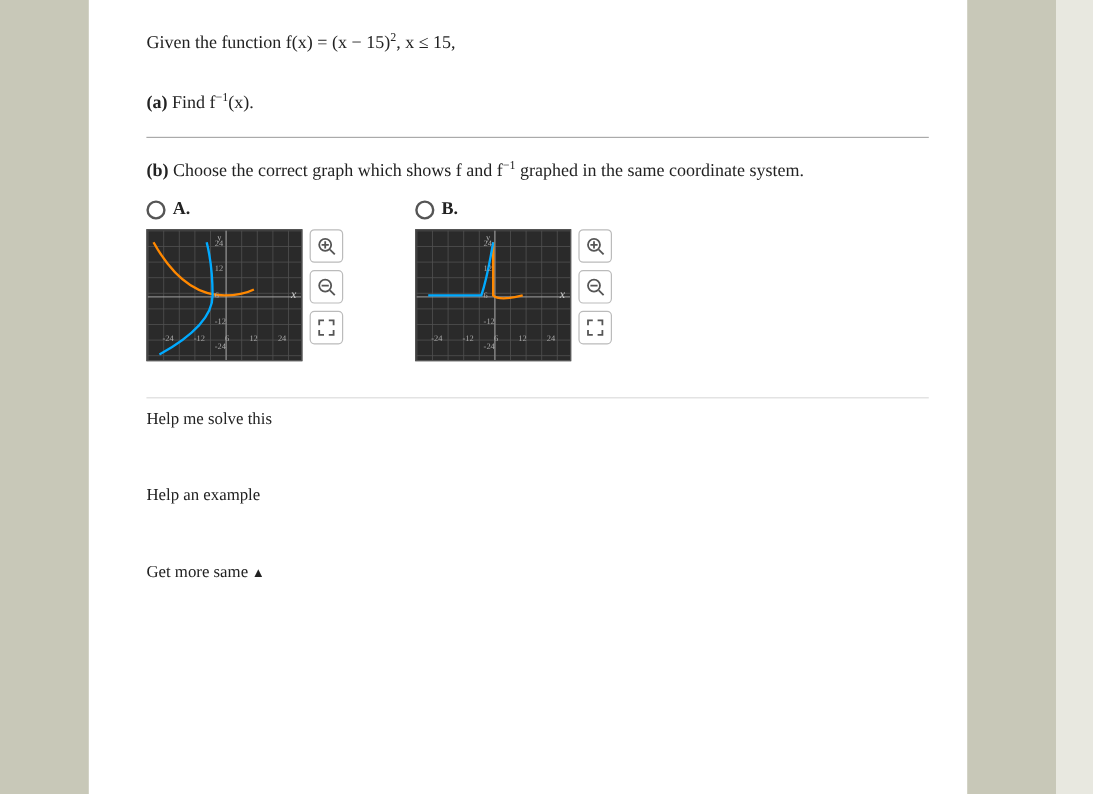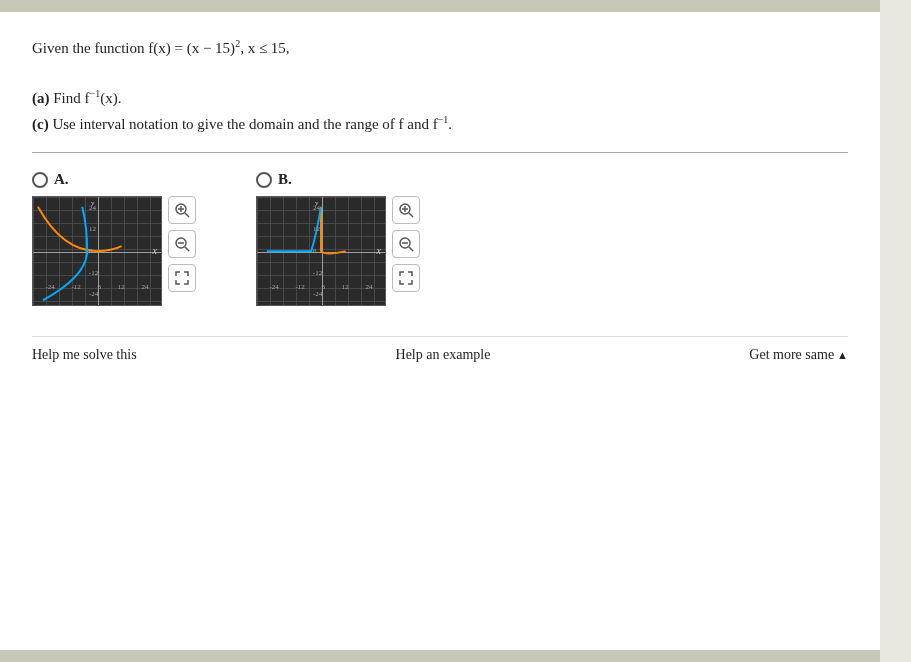--- a/index.html
+++ b/index.html
@@ -8,23 +8,23 @@
       font-family: Georgia, 'Times New Roman', serif;
       background: #c8c8b8;
       width: 911px;
       min-height: 662px;
       display: flex;
       align-items: stretch;
     }
 
     .main-container {
       background: #ffffff;
-      width: 880px;
-      margin: 12px auto;
-      padding: 24px 32px 20px 32px;
+      width: 732px;
+      margin: 0 auto;
+      padding: 24px 32px 20px 48px;
       position: relative;
     }
 
     .right-bar {
       width: 31px;
       background: #e8e8e0;
       flex-shrink: 0;
     }
 
     .problem-text {
@@ -167,21 +167,22 @@
       font-size: 14px;
       color: #444;
     }
 
     .ctrl-btn.expand {
       font-size: 12px;
     }
 
     .bottom-links {
       display: flex;
-      justify-content: space-between;
+      flex-direction: column;
+      justify-content: flex-start;
       gap: 48px;
       padding-top: 10px;
       border-top: 1px solid #ddd;
       margin-top: 10px;
     }
 
     .bottom-link {
       font-size: 14px;
       color: #222;
       cursor: pointer;
@@ -253,27 +254,27 @@
 <div class="main-container">
 
   <div class="problem-text">
     <p>
       Given the function f(x) = (x − 15)<sup>2</sup>, x ≤ 15,
     </p>
     <br>
     <p>
       <strong>(a)</strong> Find f<sup>−1</sup>(x).
     </p>
-    <p>
-      <strong>(c)</strong> Use interval notation to give the domain and the range of f and f<sup>−1</sup>.
-    </p>
   </div>
 
   <hr class="divider">
 
+  <div class="part-b-question">
+    <strong>(b)</strong> Choose the correct graph which shows f and f<sup>−1</sup> graphed in the same coordinate system.
+  </div>
 
   <div class="options-row">
 
     <div class="option">
       <div class="option-label-row">
         <span class="radio-circle"></span>
         <span class="option-letter">A.</span>
       </div>
       <div class="graph-wrapper">
         <div class="graph-box">

